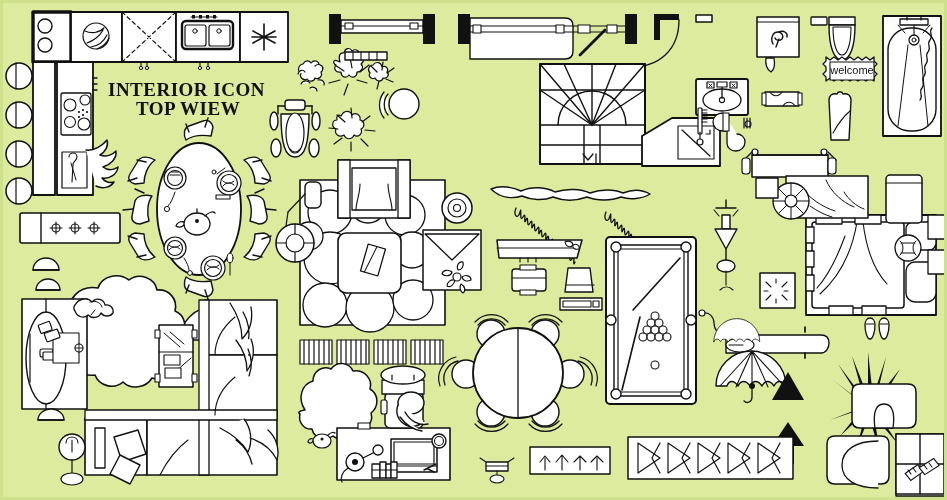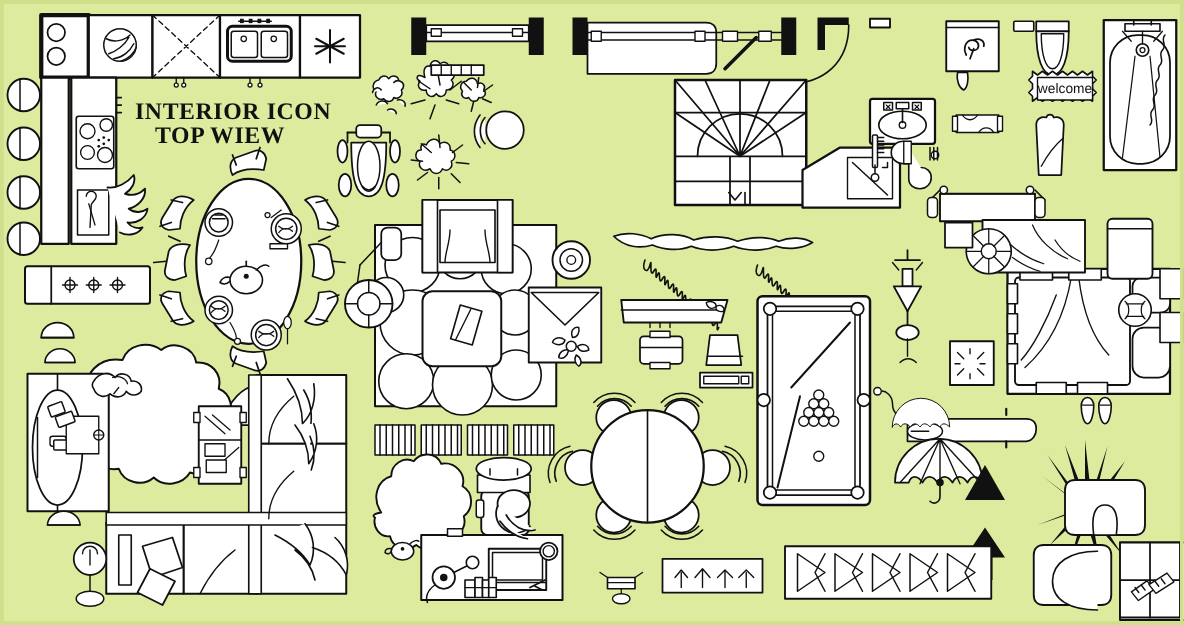--- a/index.html
+++ b/index.html
@@ -15,21 +15,21 @@
     position:absolute;
     font-family:"Liberation Serif",serif;
     font-weight:bold;
     color:#111;
     text-align:center;
     letter-spacing:0.5px;
     line-height:1.12;
     white-space:nowrap;
   }
   .t1{left:108px;top:79px;font-size:19px;}
-  .t2{left:124px;top:98px;font-size:19px;}
+  .t2{left:136px;top:98px;font-size:19px;}
   .edge{position:absolute;background:#cfe08d;}
 </style>
 </head>
 <body style="background: rgb(220, 235, 157);">
 
 <div id="poster" style="background: rgb(220, 235, 157);">
 
   <div class="title t1">INTERIOR ICON</div>
   <div class="title t2">TOP WIEW</div>
 

